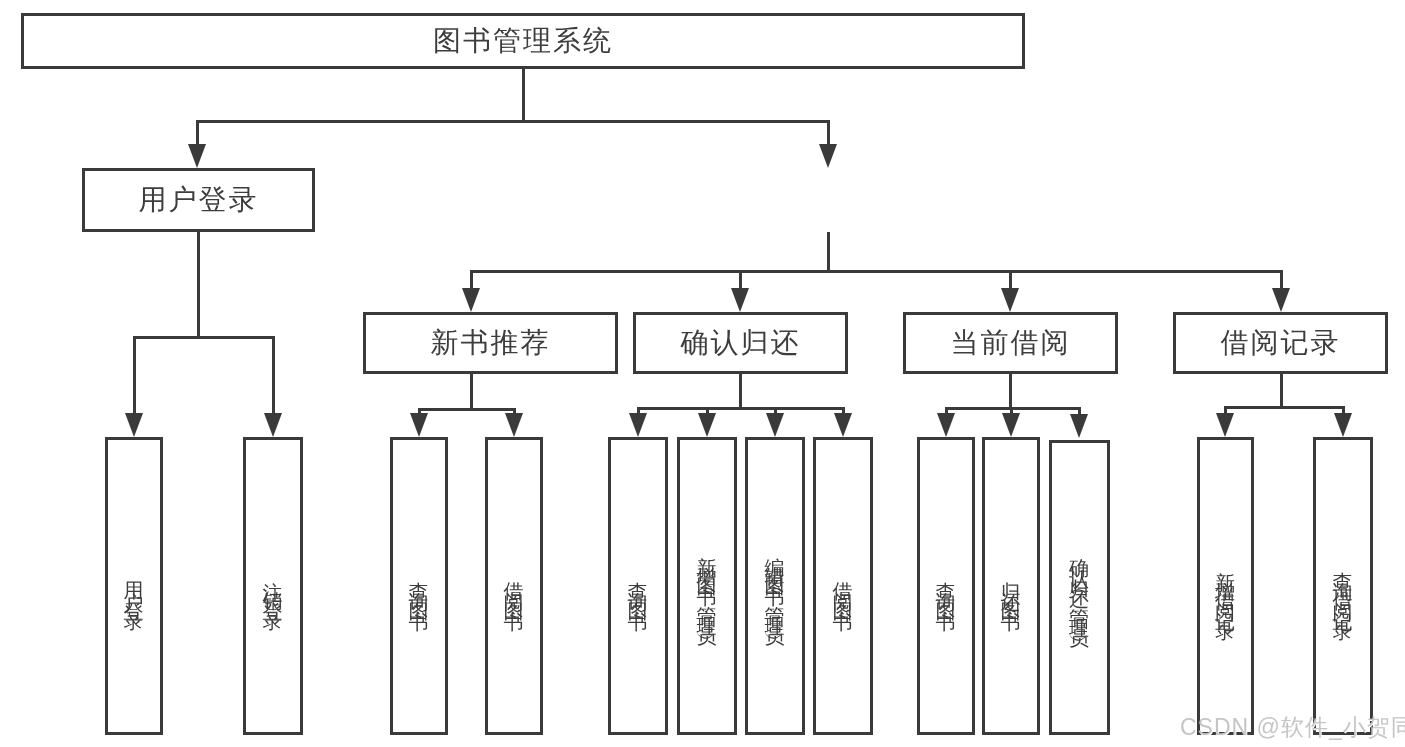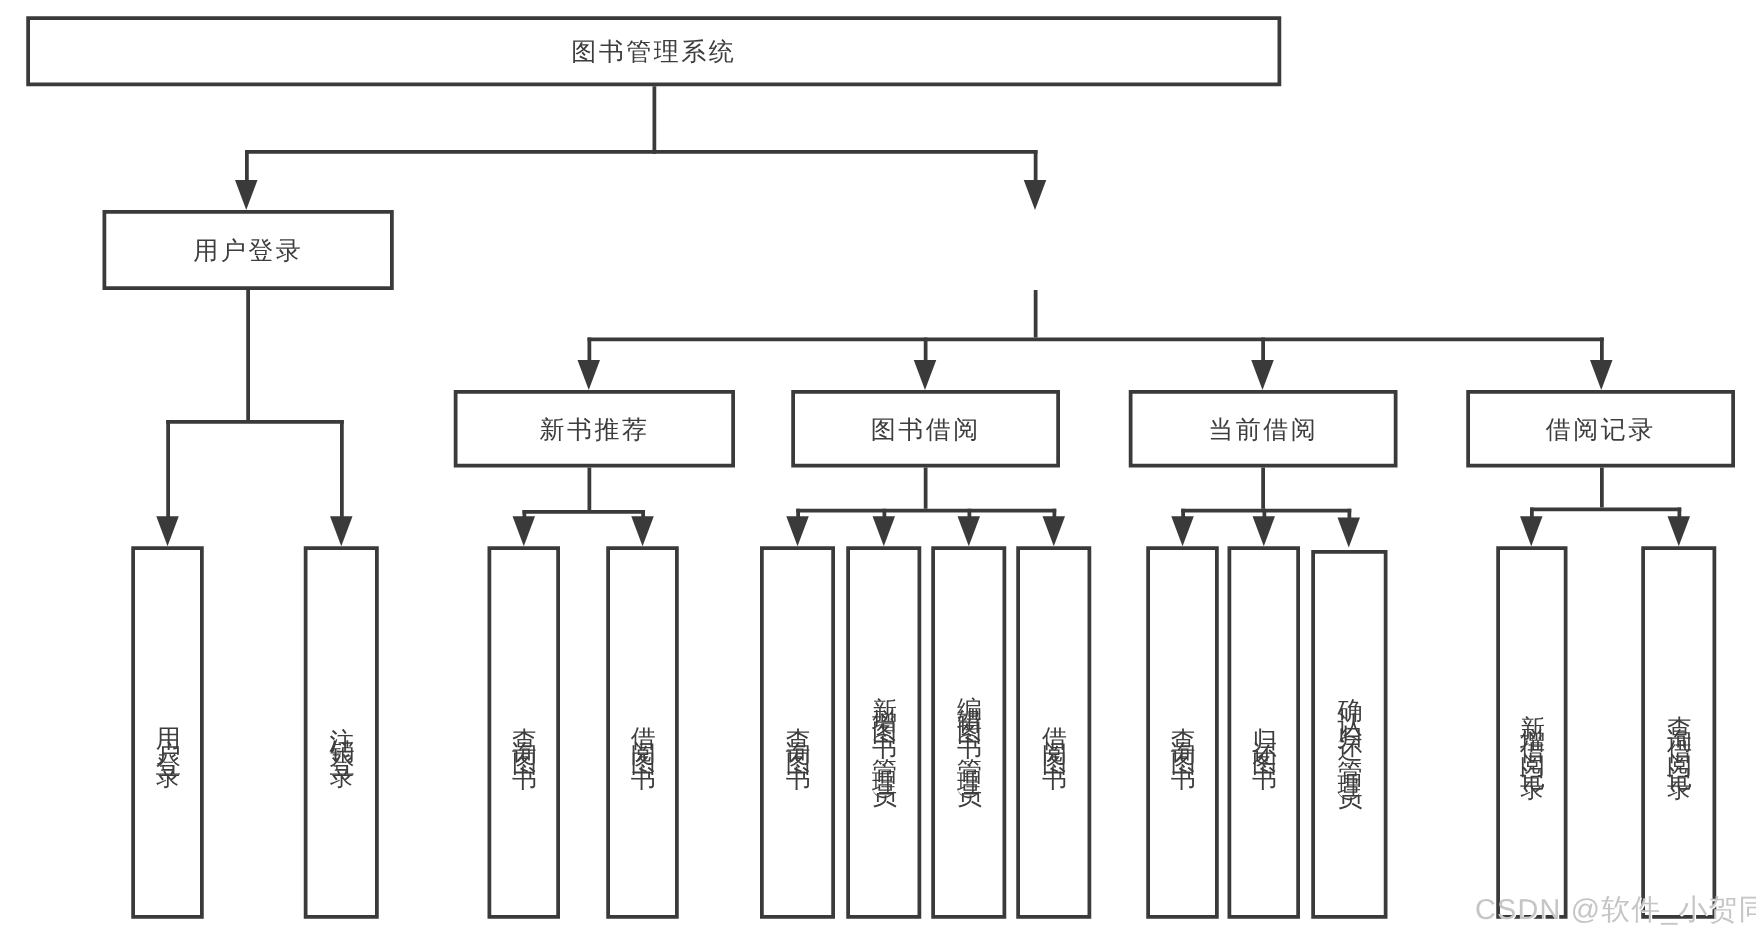--- a/index.html
+++ b/index.html
@@ -15,21 +15,21 @@
     position: absolute;
     box-sizing: border-box;
     background: #ffffff;
     border: 3px solid #3a3a3a;
     display: flex;
     align-items: center;
     justify-content: center;
   }
   .box .lbl {
     color: #3d3d3d;
-    font-size: 20px;
+    font-size: 28px;
     letter-spacing: 2px;
     white-space: nowrap;
   }
   .box.leaf .lbl {
     writing-mode: vertical-rl;
     text-orientation: mixed;
     letter-spacing: 10px;
     font-size: 20px;
     line-height: 1;
   }
@@ -87,25 +87,25 @@
   <div class="line" style="left:469.5px; top:270px; width:813px; height:3px;"></div>
   <div class="line" style="left:469.5px; top:270px; width:3px; height:22px;"></div>
   <div class="arrow" style="left:462px; top:288px;"></div>
   <div class="line" style="left:738.5px; top:270px; width:3px; height:22px;"></div>
   <div class="arrow" style="left:731px; top:288px;"></div>
   <div class="line" style="left:1008.5px; top:270px; width:3px; height:22px;"></div>
   <div class="arrow" style="left:1001px; top:288px;"></div>
   <div class="line" style="left:1279.5px; top:270px; width:3px; height:22px;"></div>
   <div class="arrow" style="left:1272px; top:288px;"></div>
 
-  <div class="box" style="left:363px; top:312px; width:225px; height:62px;">
+  <div class="box" style="left:363px; top:312px; width:255px; height:62px;">
     <span class="lbl">新书推荐</span>
   </div>
   <div class="box" style="left:633px; top:312px; width:215px; height:62px;">
-    <span class="lbl">图书借阅</span>
+    <span class="lbl">确认归还</span>
   </div>
   <div class="box" style="left:1173px; top:312px; width:215px; height:62px;">
     <span class="lbl">借阅记录</span>
   </div>
   <div class="box" style="left:903px; top:312px; width:215px; height:62px;">
     <span class="lbl">当前借阅</span>
   </div>
 
   <div class="line" style="left:469.5px; top:374px; width:3px; height:34px;"></div>
   <div class="line" style="left:417.5px; top:408px; width:98px; height:3px;"></div>

